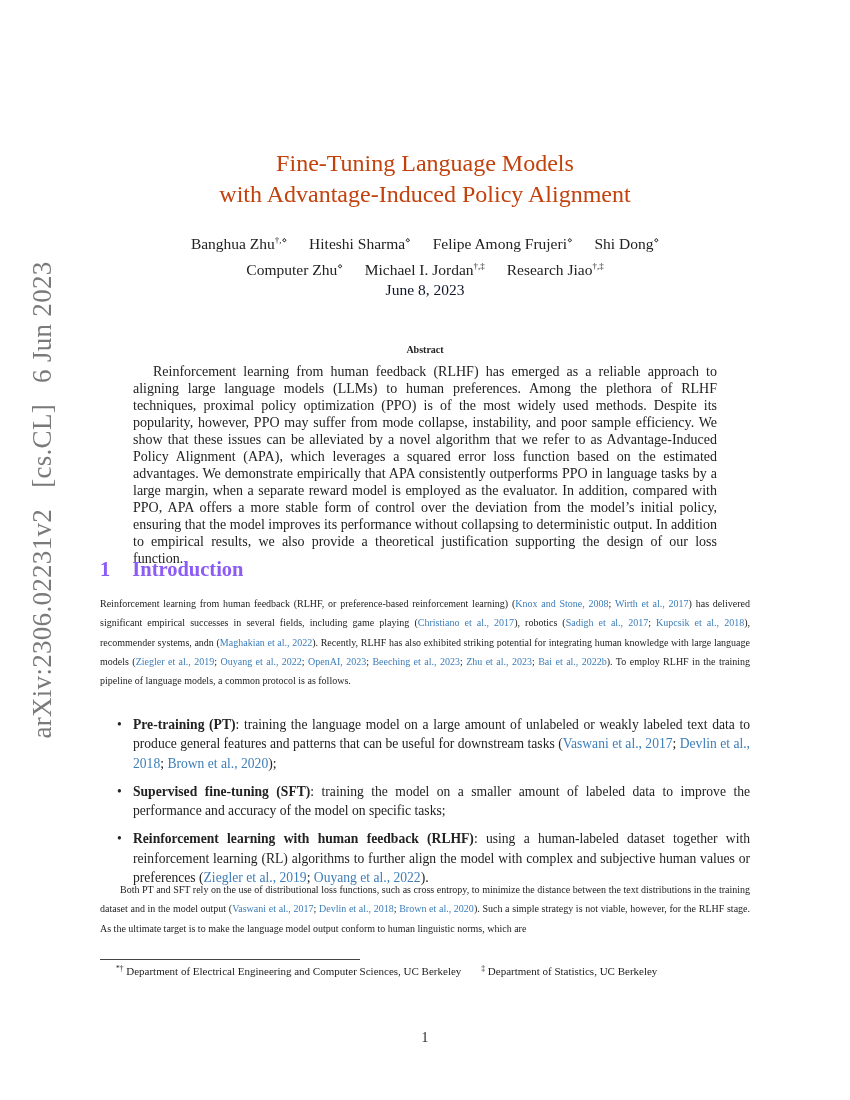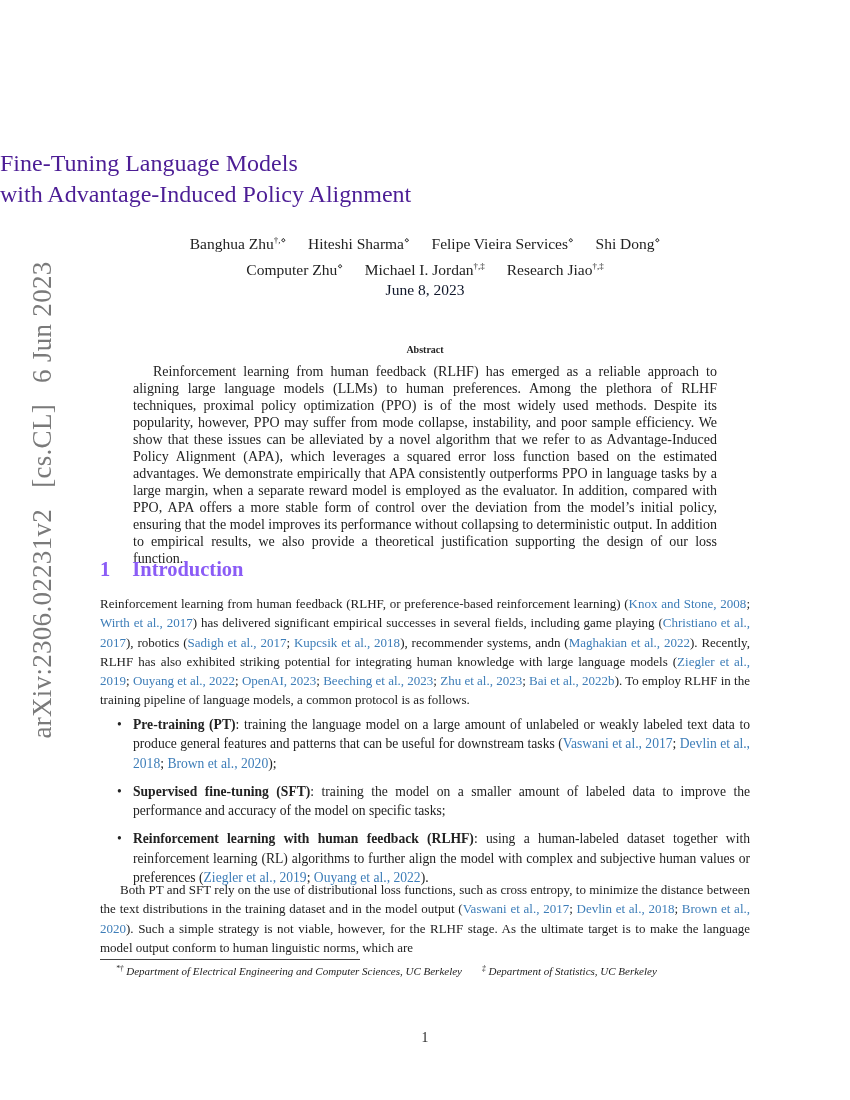--- a/index.html
+++ b/index.html
@@ -1,49 +1,49 @@
 <!DOCTYPE html>
 <html><head>
 <meta charset="utf-8">
 <style>
   html, body { margin: 0; padding: 0; background: #ffffff; }
   body { width: 850px; height: 1100px; position: relative; overflow: hidden;
          font-family: "DejaVu Serif", "Liberation Serif", serif; color: #1a1a1a; }
   .arxiv-stamp { position: absolute; left: 42px; top: 493px; transform: translate(-50%, -50%) rotate(-90deg);
                  white-space: nowrap; font-family: "Liberation Serif", serif; font-size: 27px; color: #7a7a7a; letter-spacing: 0.3px; }
   .arxiv-stamp span { margin-right: 14px; }
-  .title { position: absolute; left: 0; width: 850px; top: 148px; 
-           font-family: "Liberation Serif", serif; font-size: 24px; line-height: 31px; color: #4c1d95; }
+  .title { position: absolute; left: 0; width: 850px; top: 148px; text-align: center;
+           font-family: "Liberation Serif", serif; font-size: 24px; line-height: 31px; color: #c2410c; }
   .authors { position: absolute; left: 0; width: 850px; top: 229px; text-align: center;
              font-family: "Liberation Serif", serif; font-size: 15.5px; line-height: 22px; color: #222; }
   .authors .author { margin: 0 9px; }
   .authors sup { font-size: 9px; vertical-align: 6px; }
   .date { position: absolute; left: 0; width: 850px; top: 281px; text-align: center;
           font-family: "Liberation Serif", serif; font-size: 15.5px; color: #0f172a; }
   .abstract-heading { position: absolute; left: 0; width: 850px; top: 344px; text-align: center;
                       font-family: "Liberation Serif", serif; font-weight: bold; font-size: 10px; color: #222; }
   .abstract-body { position: absolute; left: 133px; width: 584px; top: 363px;
                    font-family: "Liberation Serif", serif; font-size: 14px; line-height: 17px;
                    text-align: justify; text-indent: 20px; color: #222; }
   .section-heading { position: absolute; left: 100px; top: 558px; font-family: "Liberation Serif", serif;
                      font-weight: bold; font-size: 20.5px; color: #8b5cf6; }
   .section-heading .num { margin-right: 22px; }
   .para { position: absolute; left: 100px; width: 650px; font-family: "Liberation Serif", serif;
-          font-size: 13px; line-height: 19.3px; text-align: justify; color: #222; }
+          font-size: 10px; line-height: 19.3px; text-align: justify; color: #222; }
   .para.indent { text-indent: 20px; }
   .cite { color: #3d7db8; }
   .bullets { position: absolute; left: 100px; width: 650px; top: 715px; margin: 0; padding: 0; list-style: none;
              font-family: "Liberation Serif", serif; font-size: 13.6px; line-height: 19.3px; color: #222; }
   .bullets li { position: relative; padding-left: 33px; text-align: justify; margin-bottom: 9px; }
   .bullets li .dot { position: absolute; left: 17px; top: 0; }
   .bullets li b { font-weight: bold; }
   .fn-rule { position: absolute; left: 100px; top: 959px; width: 260px; height: 0; border-top: 1px solid #444; }
   .footnotes { position: absolute; left: 100px; width: 650px; top: 962px; font-family: "Liberation Serif", serif;
                font-size: 11px; line-height: 13.4px; color: #222; text-align: justify; }
-  .footnotes .first { text-indent: 16px; font-style: italic; }
+  .footnotes .first { text-indent: 16px; }
   .footnotes .gap { display: inline-block; width: 20px; }
   .footnotes sup { font-size: 7.5px; vertical-align: 4px; }
   .page-number { position: absolute; left: 0; width: 850px; top: 1030px; text-align: center;
                  font-family: "Liberation Serif", serif; font-size: 13.6px; color: #222; }
 </style>
 </head>
 <body>
 
 <div class="arxiv-stamp">
   <span>arXiv:2306.02231v2</span>
@@ -53,21 +53,21 @@
 
 <div class="title">
   <div>Fine-Tuning Language Models</div>
   <div>with Advantage-Induced Policy Alignment</div>
 </div>
 
 <div class="authors">
   <div>
     <span class="author"><span>Banghua Zhu</span><sup>†,⋄</sup></span>
     <span class="author"><span>Hiteshi Sharma</span><sup>⋄</sup></span>
-    <span class="author"><span>Felipe Vieira Services</span><sup>⋄</sup></span>
+    <span class="author"><span>Felipe Among Frujeri</span><sup>⋄</sup></span>
     <span class="author"><span>Shi Dong</span><sup>⋄</sup></span>
   </div>
   <div>
     <span class="author"><span>Computer Zhu</span><sup>⋄</sup></span>
     <span class="author"><span>Michael I. Jordan</span><sup>†,‡</sup></span>
     <span class="author"><span>Research Jiao</span><sup>†,‡</sup></span>
   </div>
 </div>
 
 <div class="date">June 8, 2023</div>

